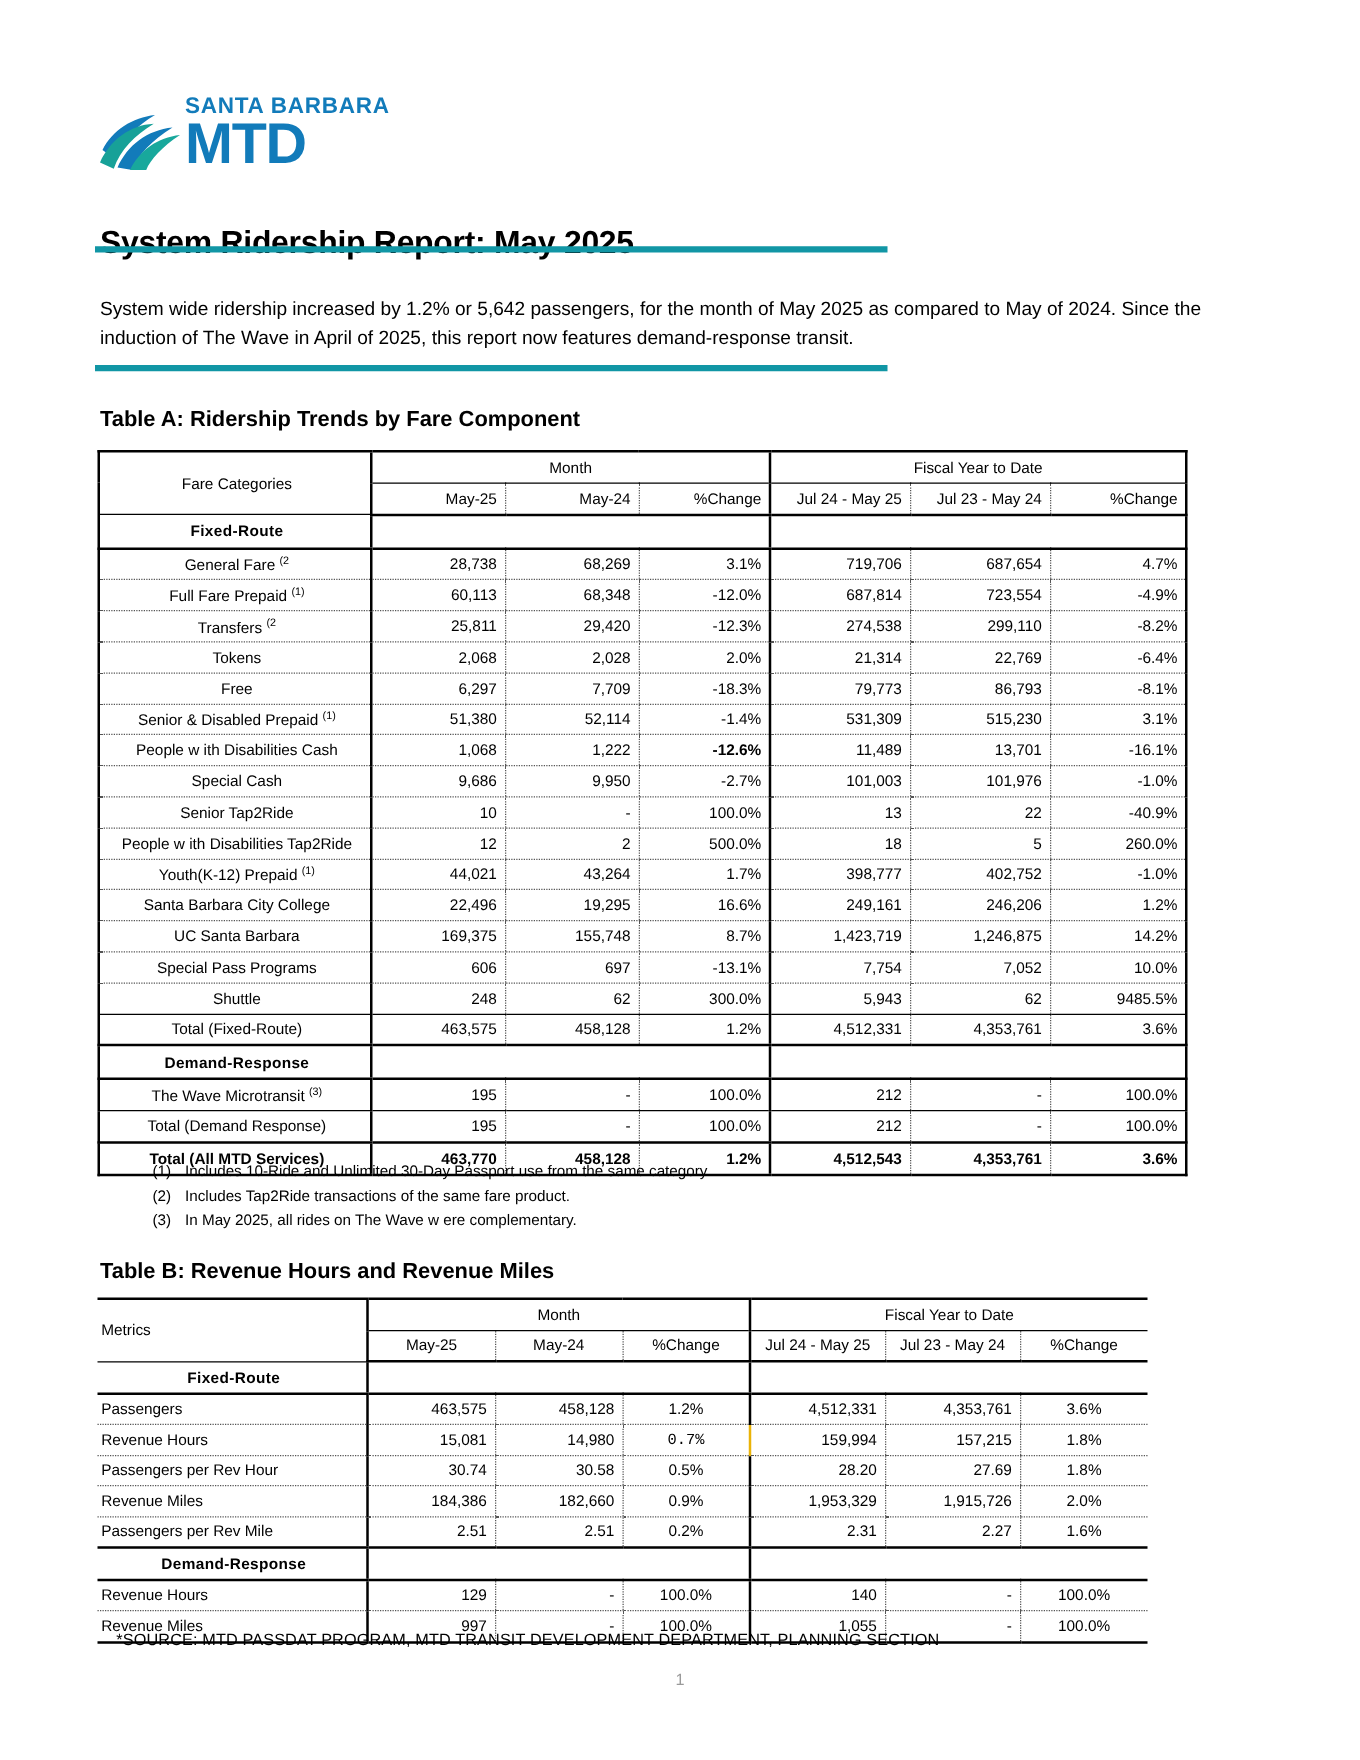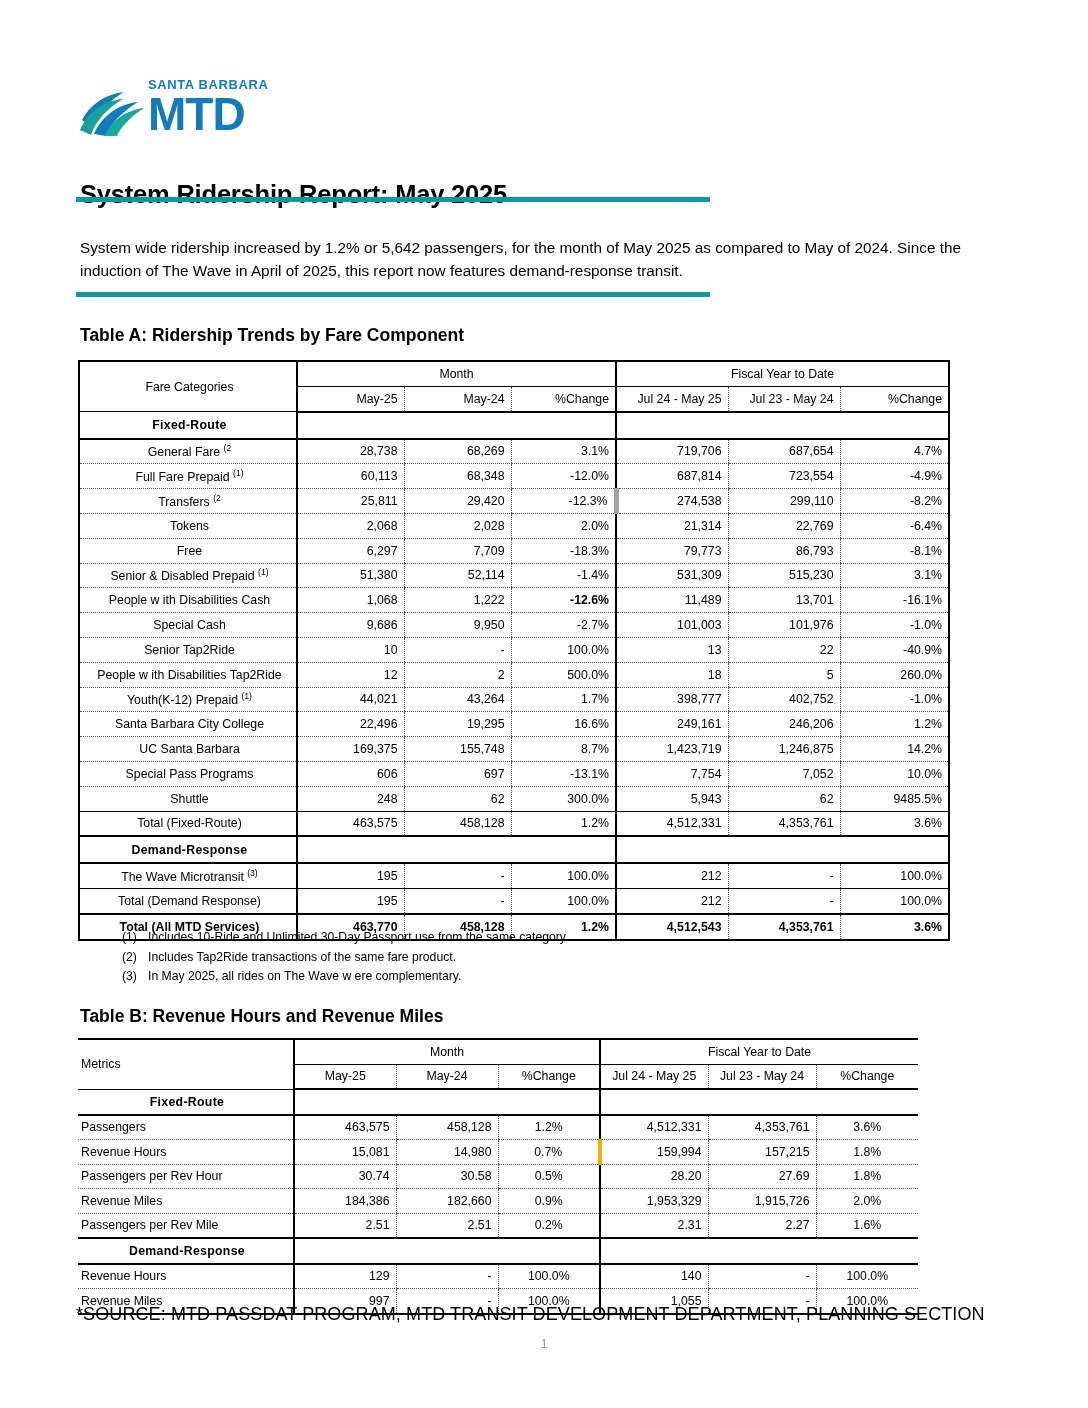--- a/index.html
+++ b/index.html
@@ -13,21 +13,21 @@
     position: relative;
     overflow: hidden;
   }
   .page { position: relative; width: 1088px; height: 1408px; padding: 0; }
 
   
   .logo-block { position: absolute; left: 80px; top: 76px; width: 260px; height: 62px; }
   .logo-swoosh { position: absolute; left: 0; top: 14px; width: 66px; height: 46px; }
   .logo-text { position: absolute; left: 68px; top: 0; }
   .logo-sb {
-    font-size: 13px; font-weight: bold; letter-spacing: 0.6px;
+    font-size: 18px; font-weight: bold; letter-spacing: 0.6px;
     color: #127bba; line-height: 17px; font-family: "Liberation Sans", sans-serif;
   }
   .logo-mtd {
     font-size: 46px; font-weight: bold; letter-spacing: -1px;
     color: #127bba; line-height: 44px; margin-top: -1px;
     font-family: "Liberation Sans", sans-serif;
   }
 
   
   .doc-title {
@@ -87,22 +87,22 @@
     position: absolute; left: 78px; top: 1038px; width: 840px;
     font-size: 12.3px;
   }
   .tblB td { height: 23.5px; }
   .tblB .lbl { padding-left: 3px; text-align: left; margin-left: 48px; }
   .tblB .num { padding-right: 6px; text-align: right; }
   .tblB .numc { text-align: center; }
   .tblB .sec-hdr .lbl { text-align: center; font-weight: bold; }
 
   .source {
-    position: absolute; left: 76px; top: 1304px;
-    font-size: 18px; letter-spacing: 0.1px;
+    position: absolute; left: 93px; top: 1304px;
+    font-size: 13px; letter-spacing: 0.1px;
   }
   .pagenum {
     position: absolute; left: 0; top: 1336px; width: 1088px;
     text-align: center; font-size: 13px; color: #9a9a9a;
   }
 </style>
 </head>
 <body>
 
 <div class="page">
@@ -171,21 +171,21 @@
           <td class="num t-dot sep-dot">68,348</td>
           <td class="num t-dot sep-dot" style="border-right:1px solid #000;">-12.0%</td>
           <td class="num t-dot sep-thick">687,814</td>
           <td class="num t-dot sep-dot">723,554</td>
           <td class="num t-dot sep-dot fr-r">-4.9%</td>
         </tr>
         <tr>
           <td class="lbl fr-l t-dot">Transfers <span class="sup">(2</span></td>
           <td class="num t-dot sep-thick">25,811</td>
           <td class="num t-dot sep-dot">29,420</td>
-          <td class="num t-dot sep-dot" style="border-right:5px solid #a3a3a3;">-12.3%</td>
+          <td class="num t-dot sep-dot" style="border-right:1px solid #a3a3a3;">-12.3%</td>
           <td class="num t-dot sep-thick">274,538</td>
           <td class="num t-dot sep-dot">299,110</td>
           <td class="num t-dot sep-dot fr-r">-8.2%</td>
         </tr>
         <tr>
           <td class="lbl fr-l t-dot">Tokens</td>
           <td class="num t-dot sep-thick">2,068</td>
           <td class="num t-dot sep-dot">2,028</td>
           <td class="num t-dot sep-dot" style="border-right:1px solid #000;">2.0%</td>
           <td class="num t-dot sep-thick">21,314</td>
@@ -378,21 +378,21 @@
           <td class="num t-dot sep-dot">458,128</td>
           <td class="numc t-dot sep-dot" style="border-right:1px solid #000;">1.2%</td>
           <td class="num t-dot sep-thick">4,512,331</td>
           <td class="num t-dot sep-dot">4,353,761</td>
           <td class="numc t-dot sep-dot fr-r">3.6%</td>
         </tr>
         <tr>
           <td class="lbl fr-l t-dot">Revenue Hours</td>
           <td class="num t-dot sep-thick">15,081</td>
           <td class="num t-dot sep-dot">14,980</td>
-          <td class="numc t-dot sep-dot" style="border-right:4px solid #eab308;">0.7%</td>
+          <td class="numc t-dot sep-dot" style="border-right:2px solid #eab308;font-family:Liberation Mono, monospace;">0.7%</td>
           <td class="num t-dot sep-thick">159,994</td>
           <td class="num t-dot sep-dot">157,215</td>
           <td class="numc t-dot sep-dot fr-r">1.8%</td>
         </tr>
         <tr>
           <td class="lbl fr-l t-dot">Passengers per Rev Hour</td>
           <td class="num t-dot sep-thick">30.74</td>
           <td class="num t-dot sep-dot">30.58</td>
           <td class="numc t-dot sep-dot" style="border-right:1px solid #000;">0.5%</td>
           <td class="num t-dot sep-thick">28.20</td>

